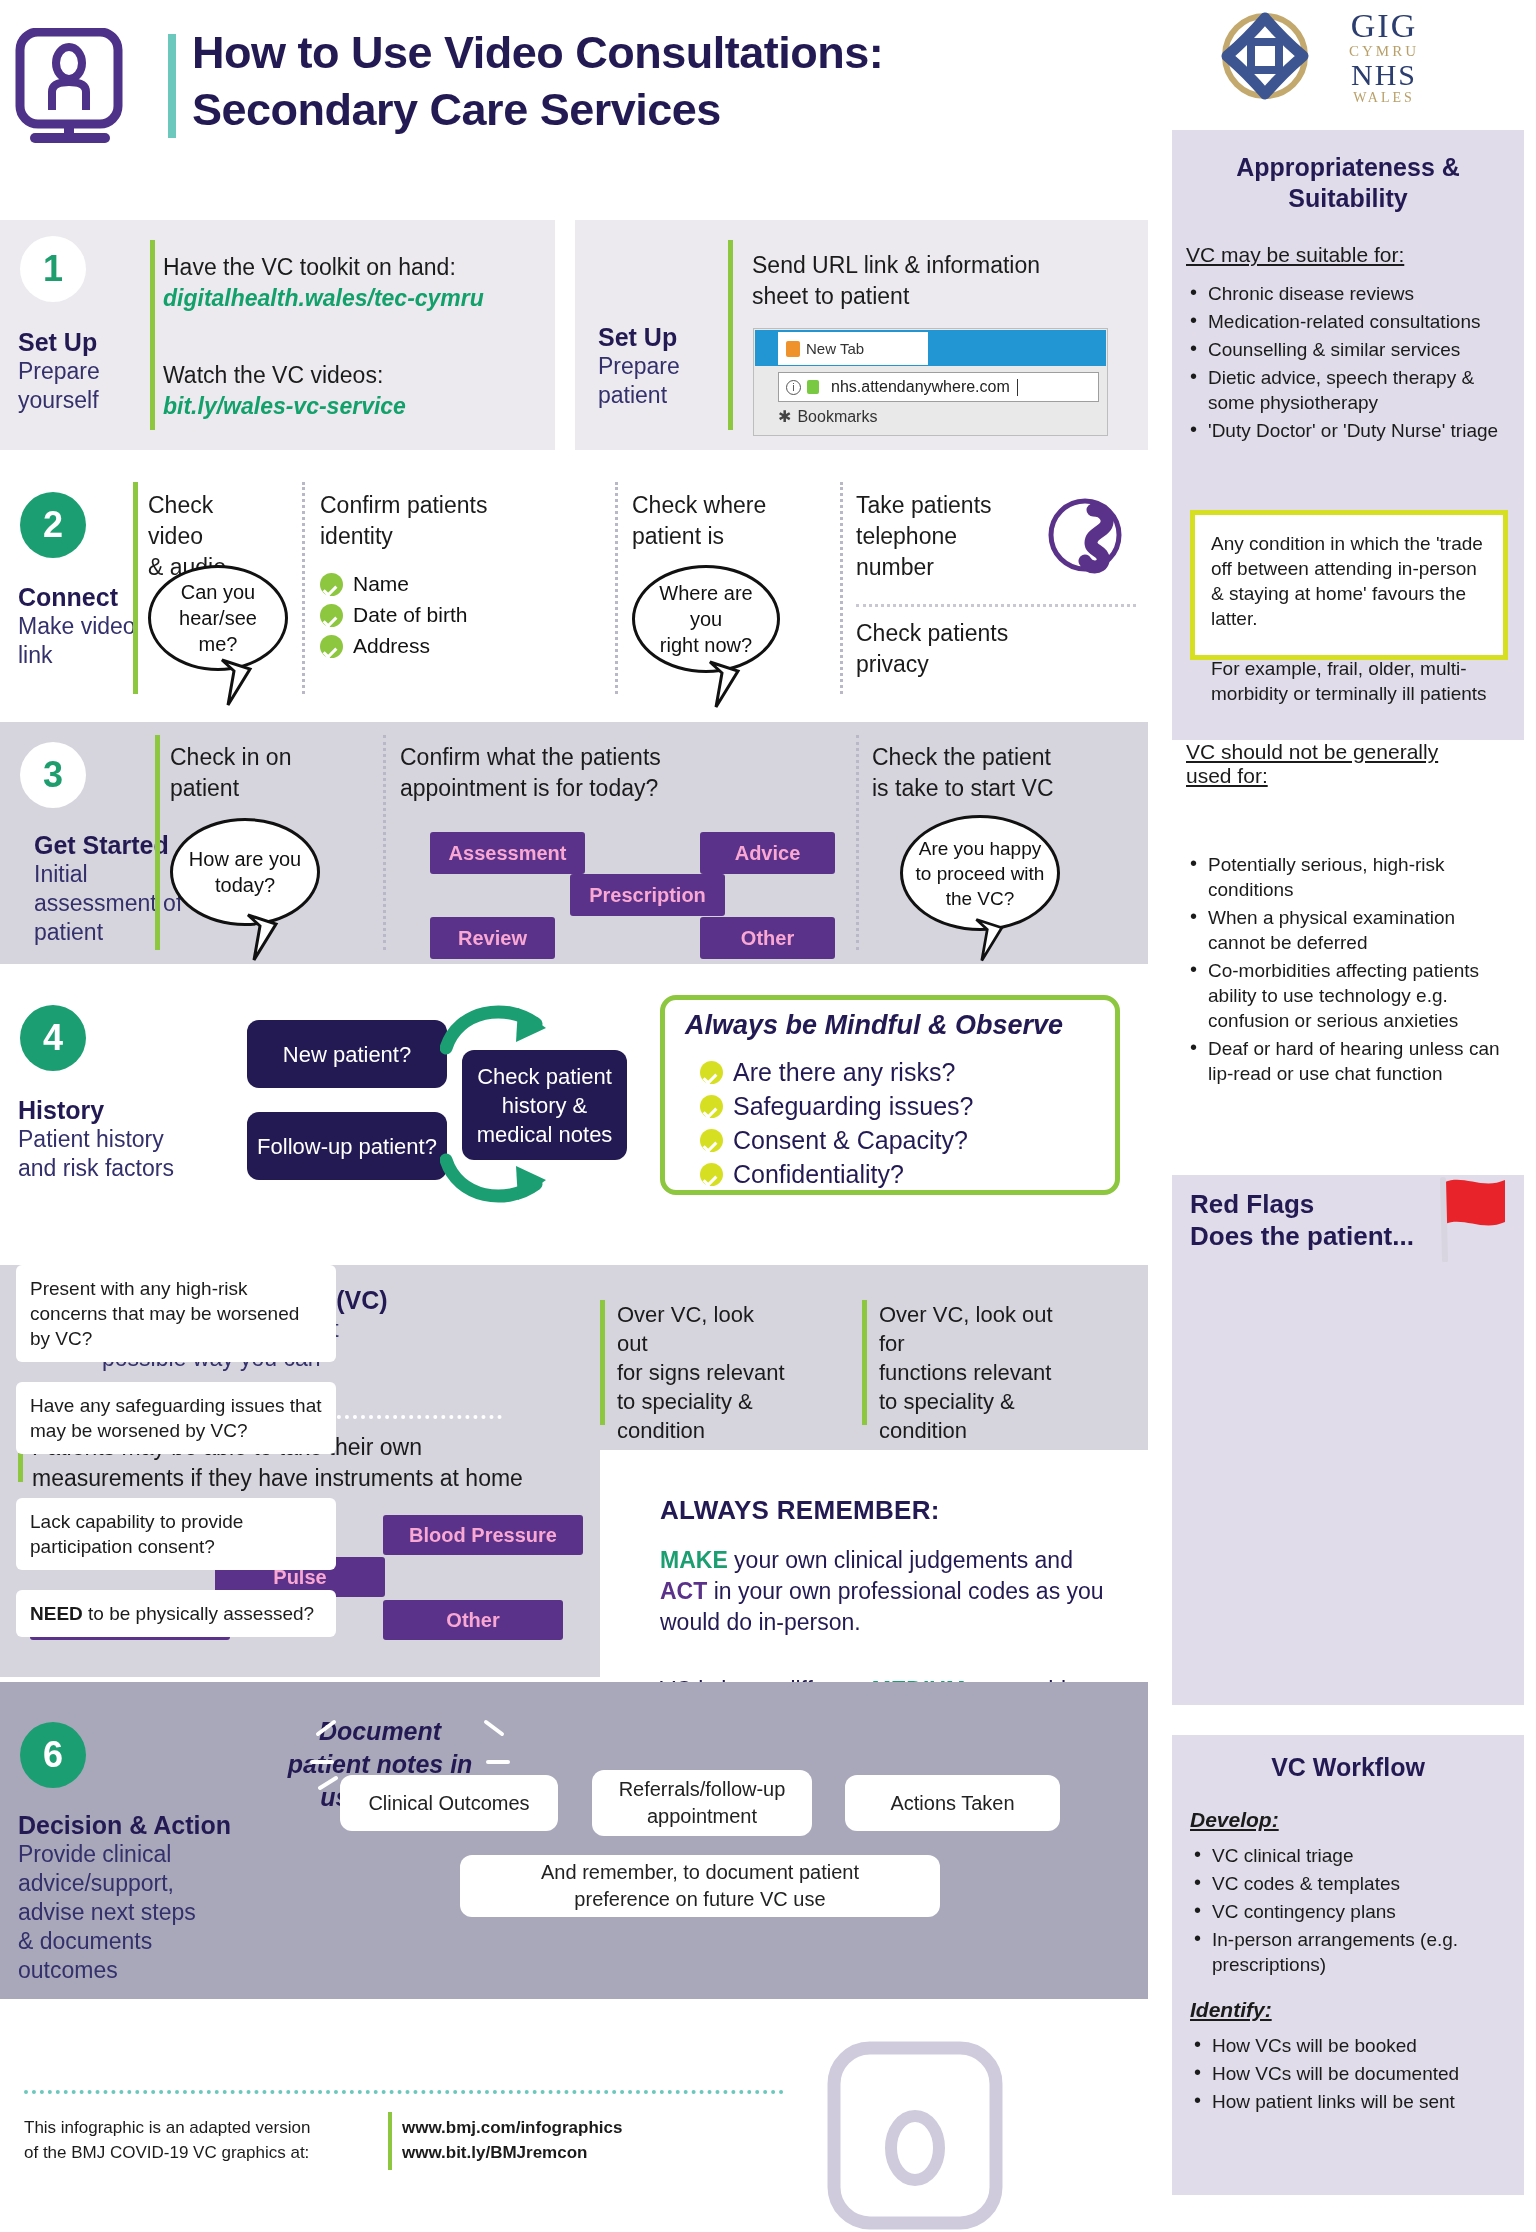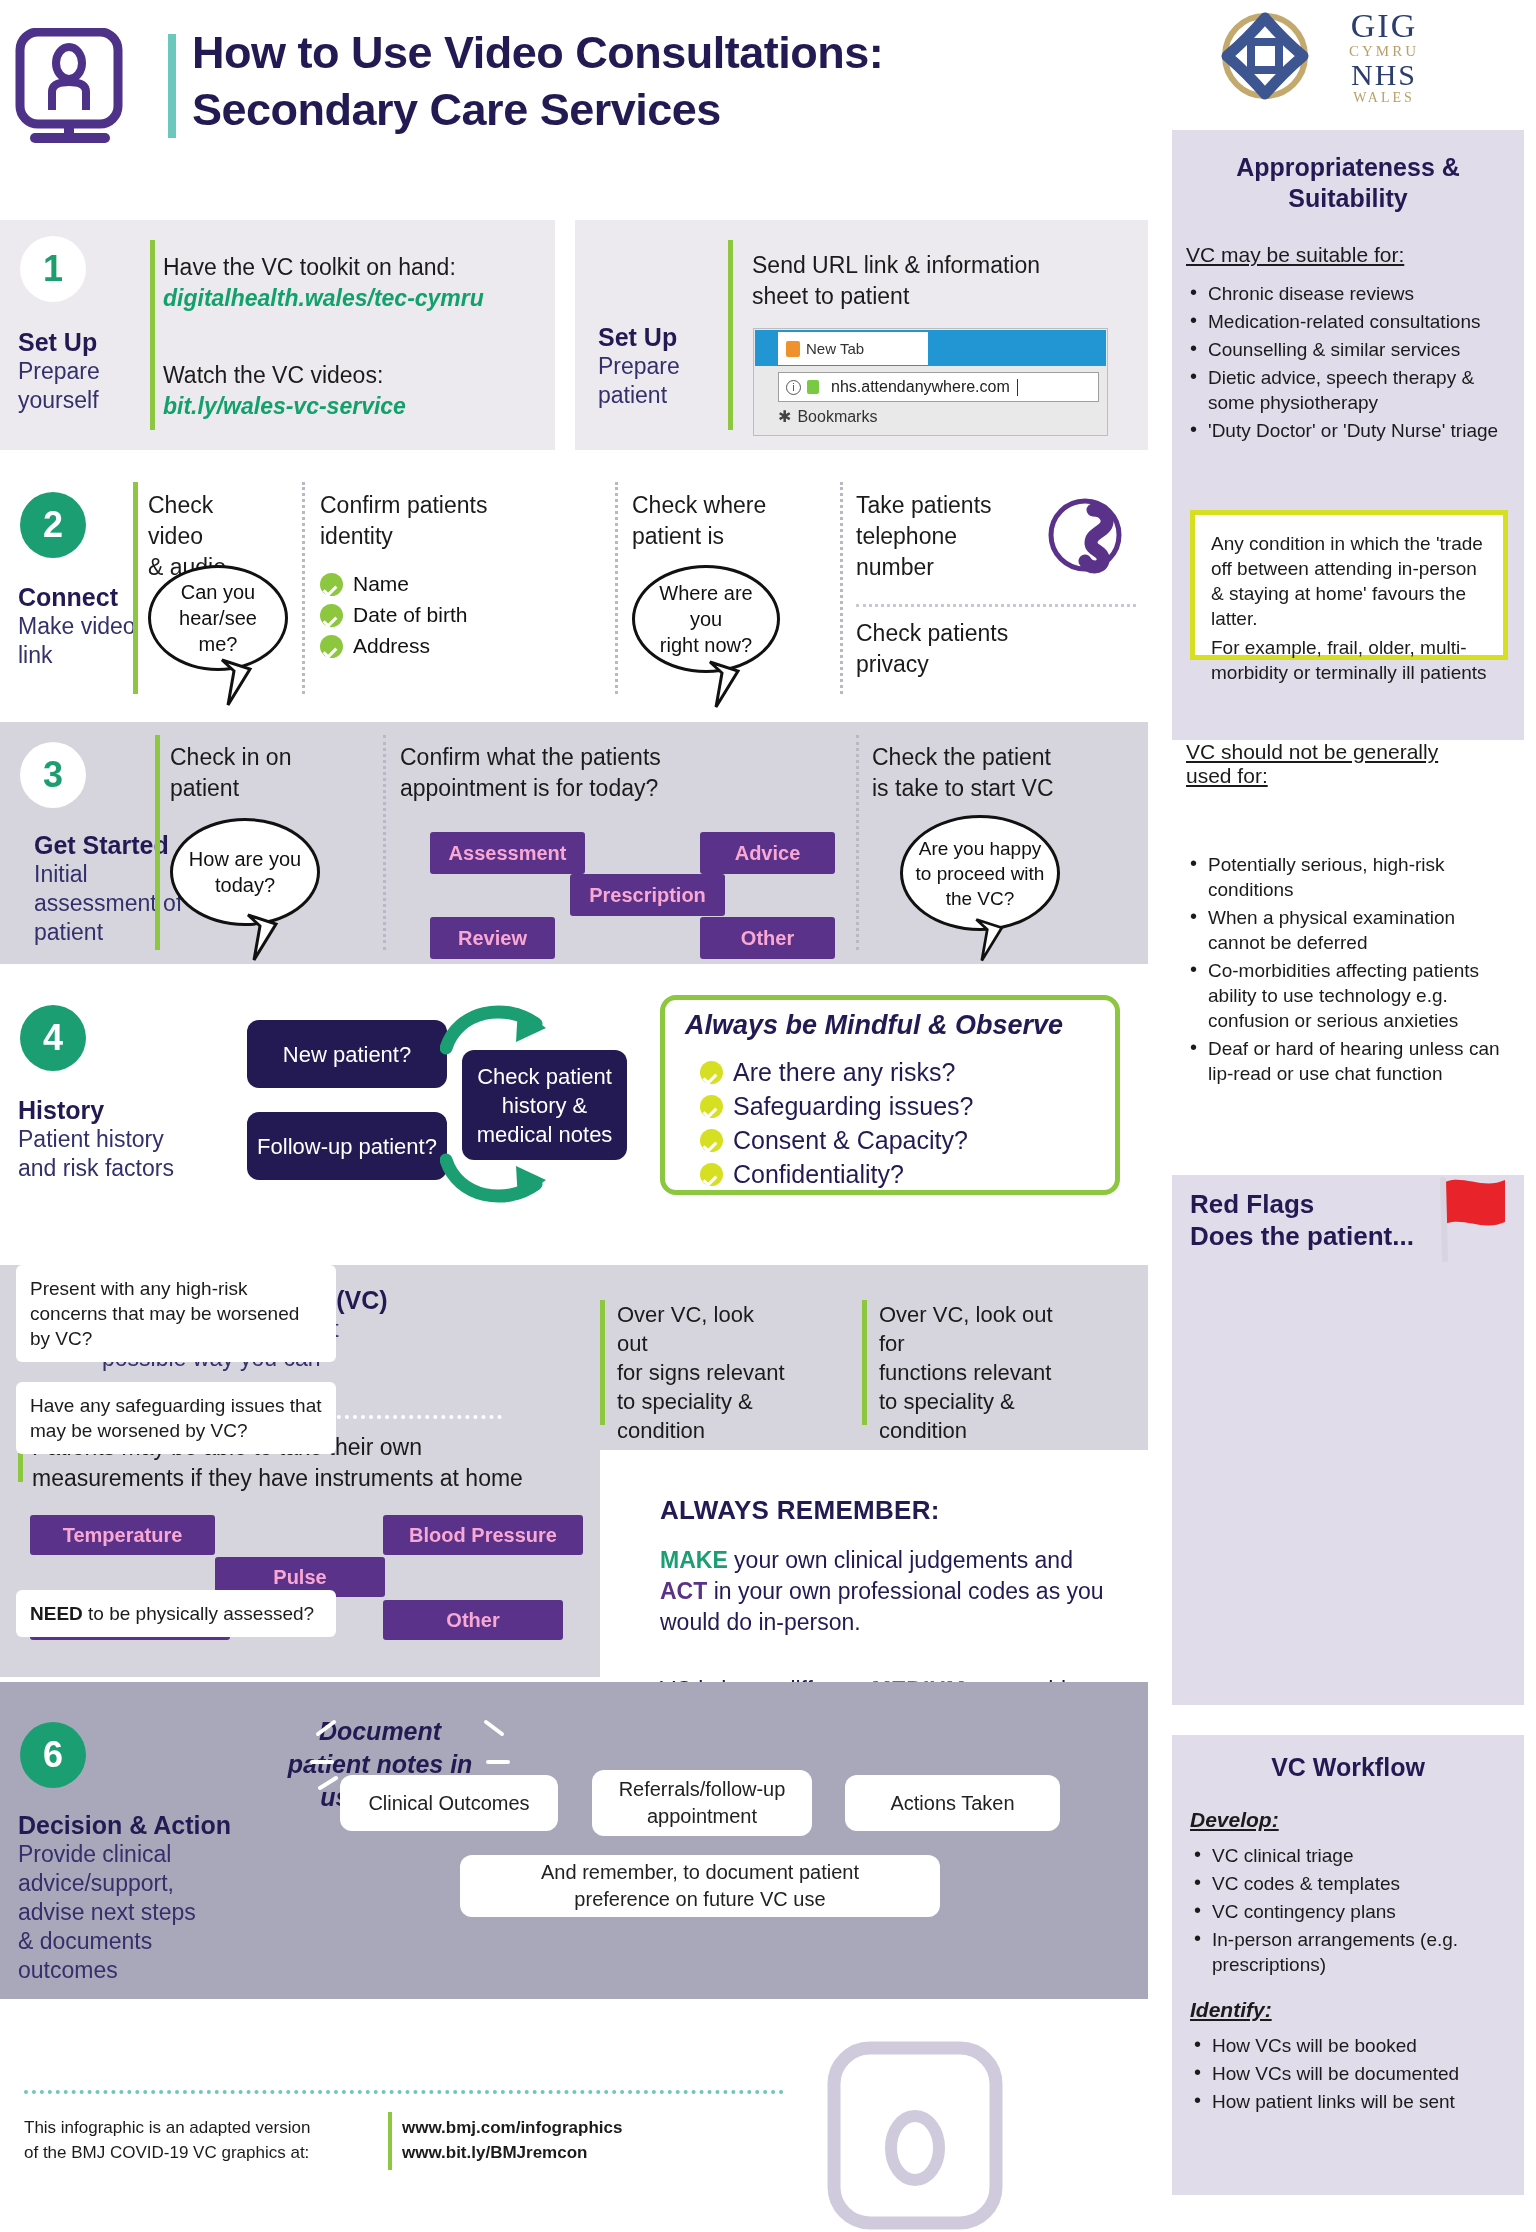--- a/index.html
+++ b/index.html
@@ -501,21 +501,21 @@
   <ul class="rlist" style="position:absolute;left:1186px;top:274px;width:330px;">
     <li>Chronic disease reviews</li>
     <li>Medication-related consultations</li>
     <li>Counselling &amp; similar services</li>
     <li>Dietic advice, speech therapy &amp; some physiotherapy</li>
     <li>'Duty Doctor' or 'Duty Nurse' triage</li>
   </ul>
 
   <div class="yellowbox" style="left:1190px;top:510px;width:318px;height:150px;">
     <p>Any condition in which the 'trade off between attending in-person &amp; staying at home' favours the latter.</p>
-    <p style="margin-top:4px;">For example, frail, older, multi-morbidity or terminally ill patients</p>
+    <p style="margin-top:25px;">For example, frail, older, multi-morbidity or terminally ill patients</p>
   </div>
 
   <div style="position:absolute;left:1186px;top:740px;">
     <div class="rhead">VC should not be generally</div>
     <div class="rhead">used for:</div>
   </div>
   <ul class="rlist" style="position:absolute;left:1186px;top:845px;width:330px;">
     <li>Potentially serious, high-risk conditions</li>
     <li>When a physical examination cannot be deferred</li>
     <li>Co-morbidities affecting patients ability to use technology e.g. confusion or serious anxieties</li>
@@ -527,20 +527,21 @@
     <div>Red Flags</div>
     <div>Does the patient...</div>
   </div>
   <svg style="position:absolute;left:1425px;top:1172px;width:95px;height:90px;" viewBox="0 0 95 90">
     <path d="M20 10 C38 2 58 18 80 8 L80 50 C58 60 38 44 20 52 Z" fill="#e8242a"></path>
     <path d="M18 8 L20 88" stroke="#d8d5e0" stroke-width="6" stroke-linecap="round"></path>
   </svg>
 
   <div class="rf-item" style="top:1265px;">Present with any high-risk concerns that may be worsened by VC?</div>
   <div class="rf-item" style="top:1382px;">Have any safeguarding issues that may be worsened by VC?</div>
+  <div class="rf-item" style="top:1498px;">Lack capability to provide participation consent?</div>
   <div class="rf-item" style="top:1590px;">
     <b>NEED</b><span> to be physically assessed?</span>
   </div>
 
   <div class="rcard" style="top:1735px;height:460px;"></div>
   <div class="rcard-title" style="position:absolute;left:1180px;top:1752px;width:336px;">VC Workflow</div>
   <div class="wf-head" style="position:absolute;left:1190px;top:1808px;">Develop:</div>
   <ul class="rlist" style="position:absolute;left:1190px;top:1836px;width:320px;">
     <li>VC clinical triage</li>
     <li>VC codes &amp; templates</li>

